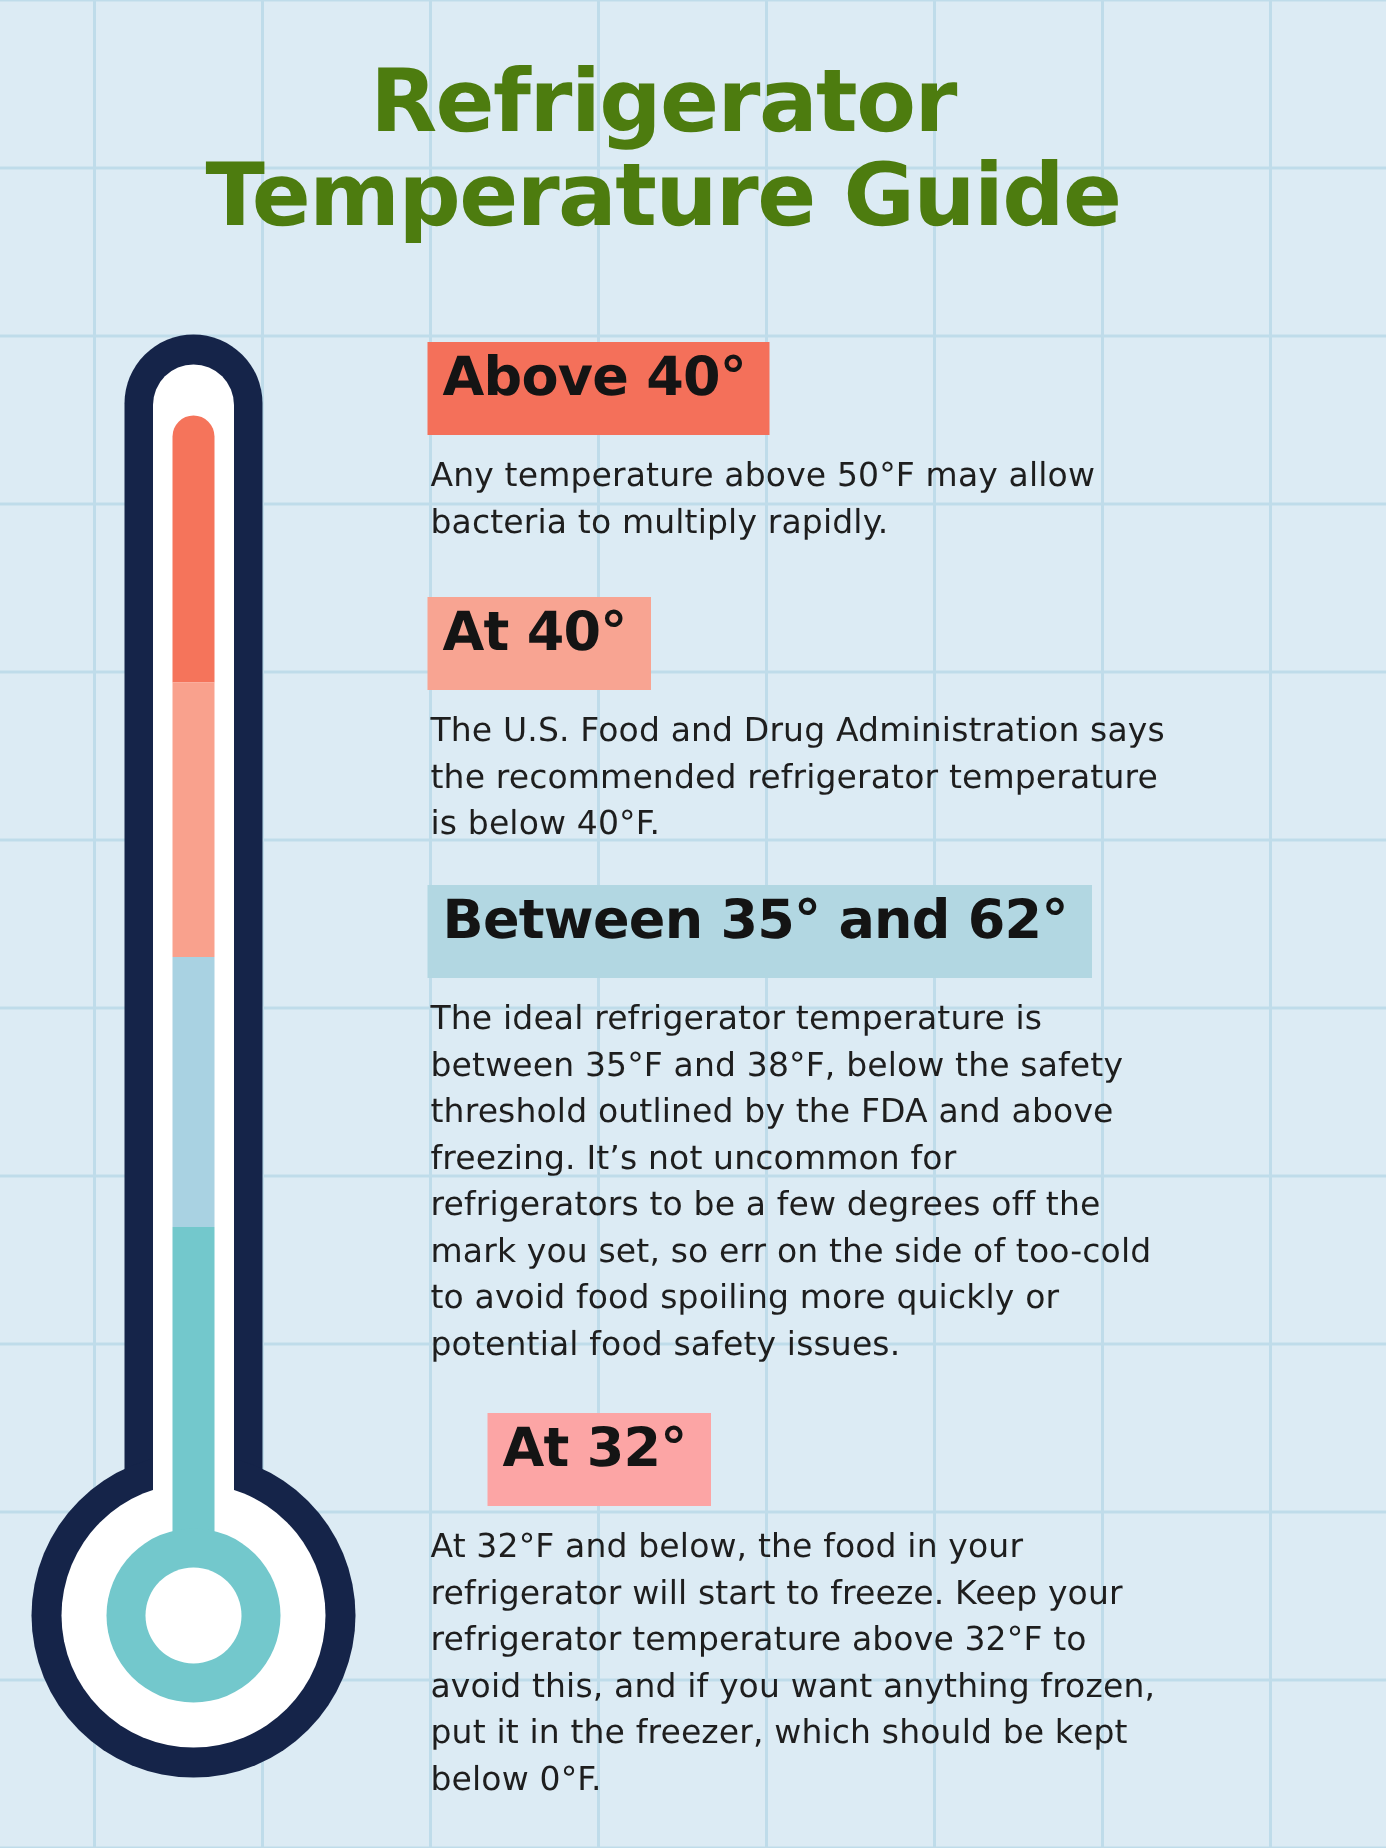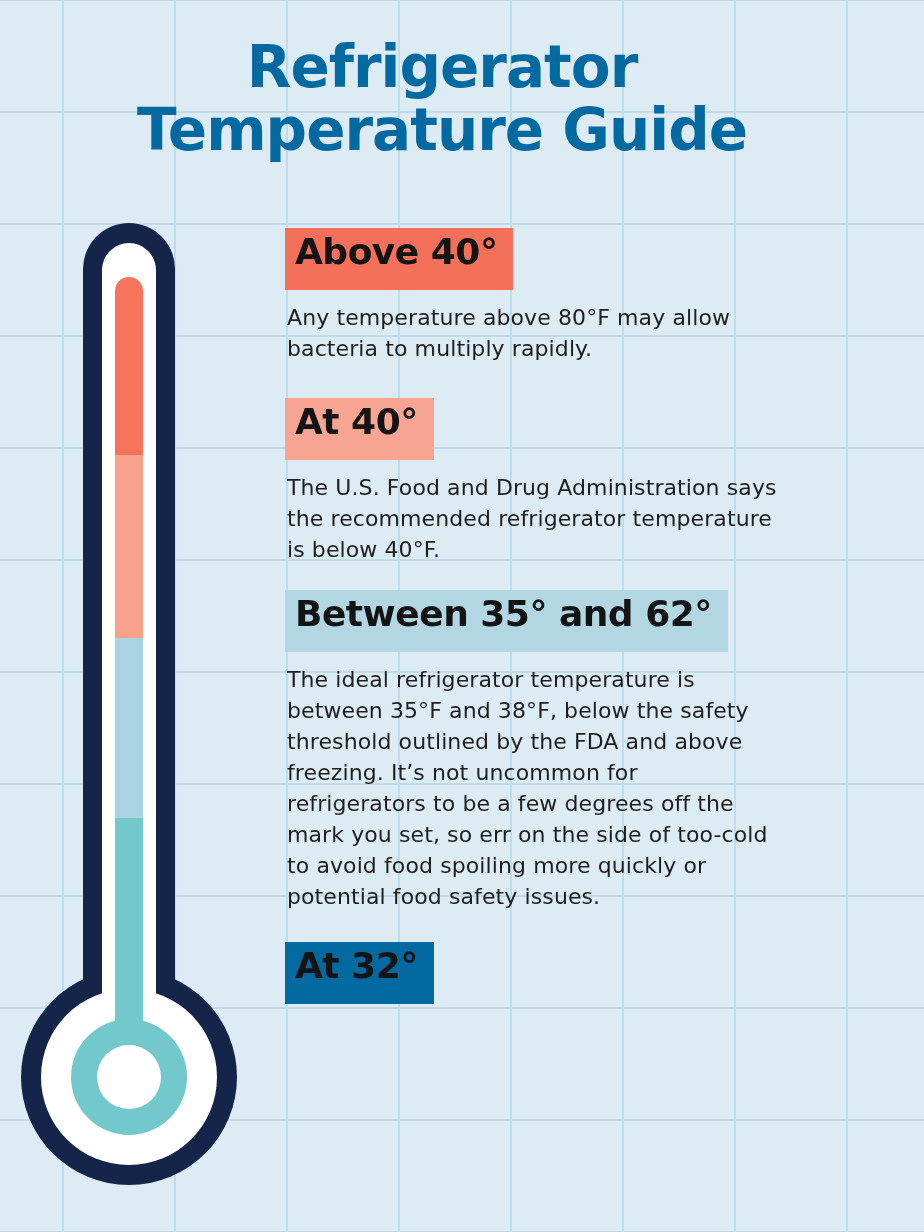--- a/index.html
+++ b/index.html
@@ -18,21 +18,21 @@
     background-size:112px 112px,112px 112px;
     background-position:-48px 0, 0 1px;
   }
   .title{
     position:absolute;top:36px;left:0;width:884px;
     margin:0;
     text-align:center;
     font-size:58px;line-height:63px;
     font-weight:bold;
     letter-spacing:-1px;
-    color:#0369a1;
+    color:#4d7c0f;
     white-space:pre-line;
   }
   .thermo{
     position:absolute;left:0;top:0;
   }
   .section{
     position:absolute;left:285px;width:625px;
   }
   .sec-1{top:228px;}
   .sec-2{top:398px;}
@@ -77,21 +77,21 @@
     <rect x="115" y="455" width="28" height="183" fill="#F9A18D"></rect>
     <rect x="115" y="638" width="28" height="180" fill="#A9D2E2"></rect>
     <rect x="115" y="818" width="28" height="224" fill="#73C8CC"></rect>
 
     <circle cx="129" cy="1077" r="58" fill="#73C8CC"></circle>
     <circle cx="129" cy="1077" r="32" fill="#FFFFFF"></circle>
   </svg>
 
   <div class="section sec-1">
     <h2 class="heading" style="background-color: rgb(244, 112, 90);">Above 40°</h2>
-    <p class="body-text">Any temperature above 80°F may allow
+    <p class="body-text">Any temperature above 50°F may allow
 bacteria to multiply rapidly.</p>
   </div>
 
   <div class="section sec-2">
     <h2 class="heading" style="background-color: rgb(248, 164, 146);">At 40°</h2>
     <p class="body-text">The U.S. Food and Drug Administration says
 the recommended refrigerator temperature
 is below 40°F.</p>
   </div>
 
@@ -101,16 +101,22 @@
 between 35°F and 38°F, below the safety
 threshold outlined by the FDA and above
 freezing. It’s not uncommon for
 refrigerators to be a few degrees off the
 mark you set, so err on the side of too-cold
 to avoid food spoiling more quickly or
 potential food safety issues.</p>
   </div>
 
   <div class="section sec-4">
-    <h2 class="heading" style="background-color: #0369a1;">At 32°</h2>
+    <h2 class="heading" style="background-color: #fca5a5; margin-left: 40px;">At 32°</h2>
+    <p class="body-text">At 32°F and below, the food in your
+refrigerator will start to freeze. Keep your
+refrigerator temperature above 32°F to
+avoid this, and if you want anything frozen,
+put it in the freezer, which should be kept
+below 0°F.</p>
   </div>
 
 </div>
 
 </body></html>

